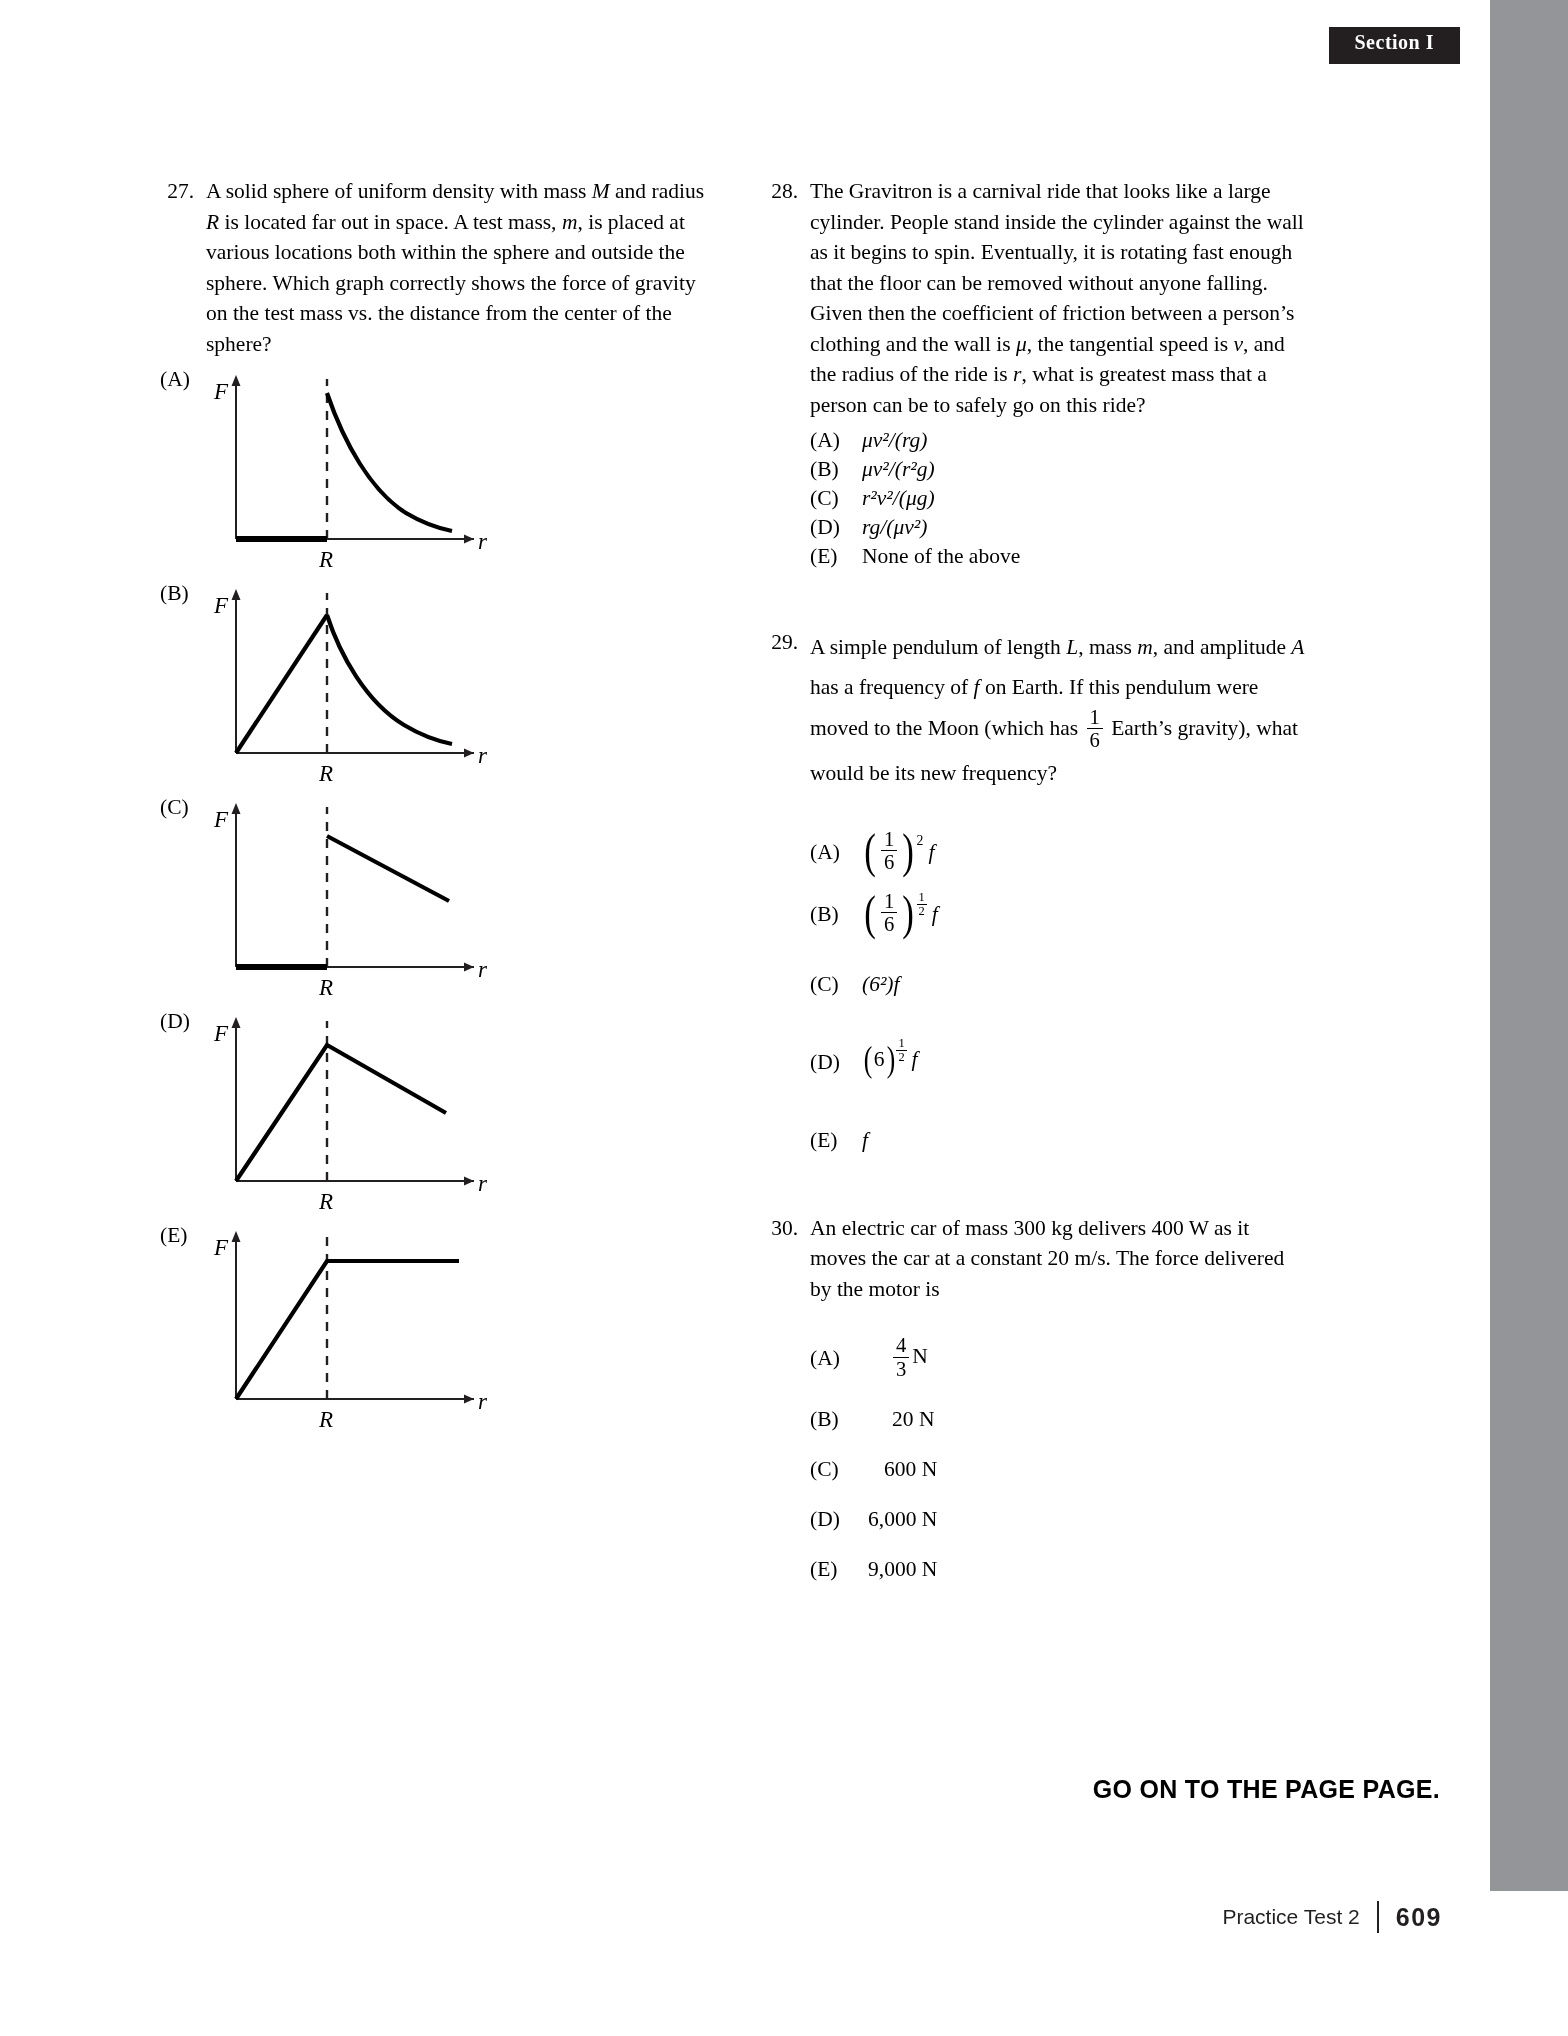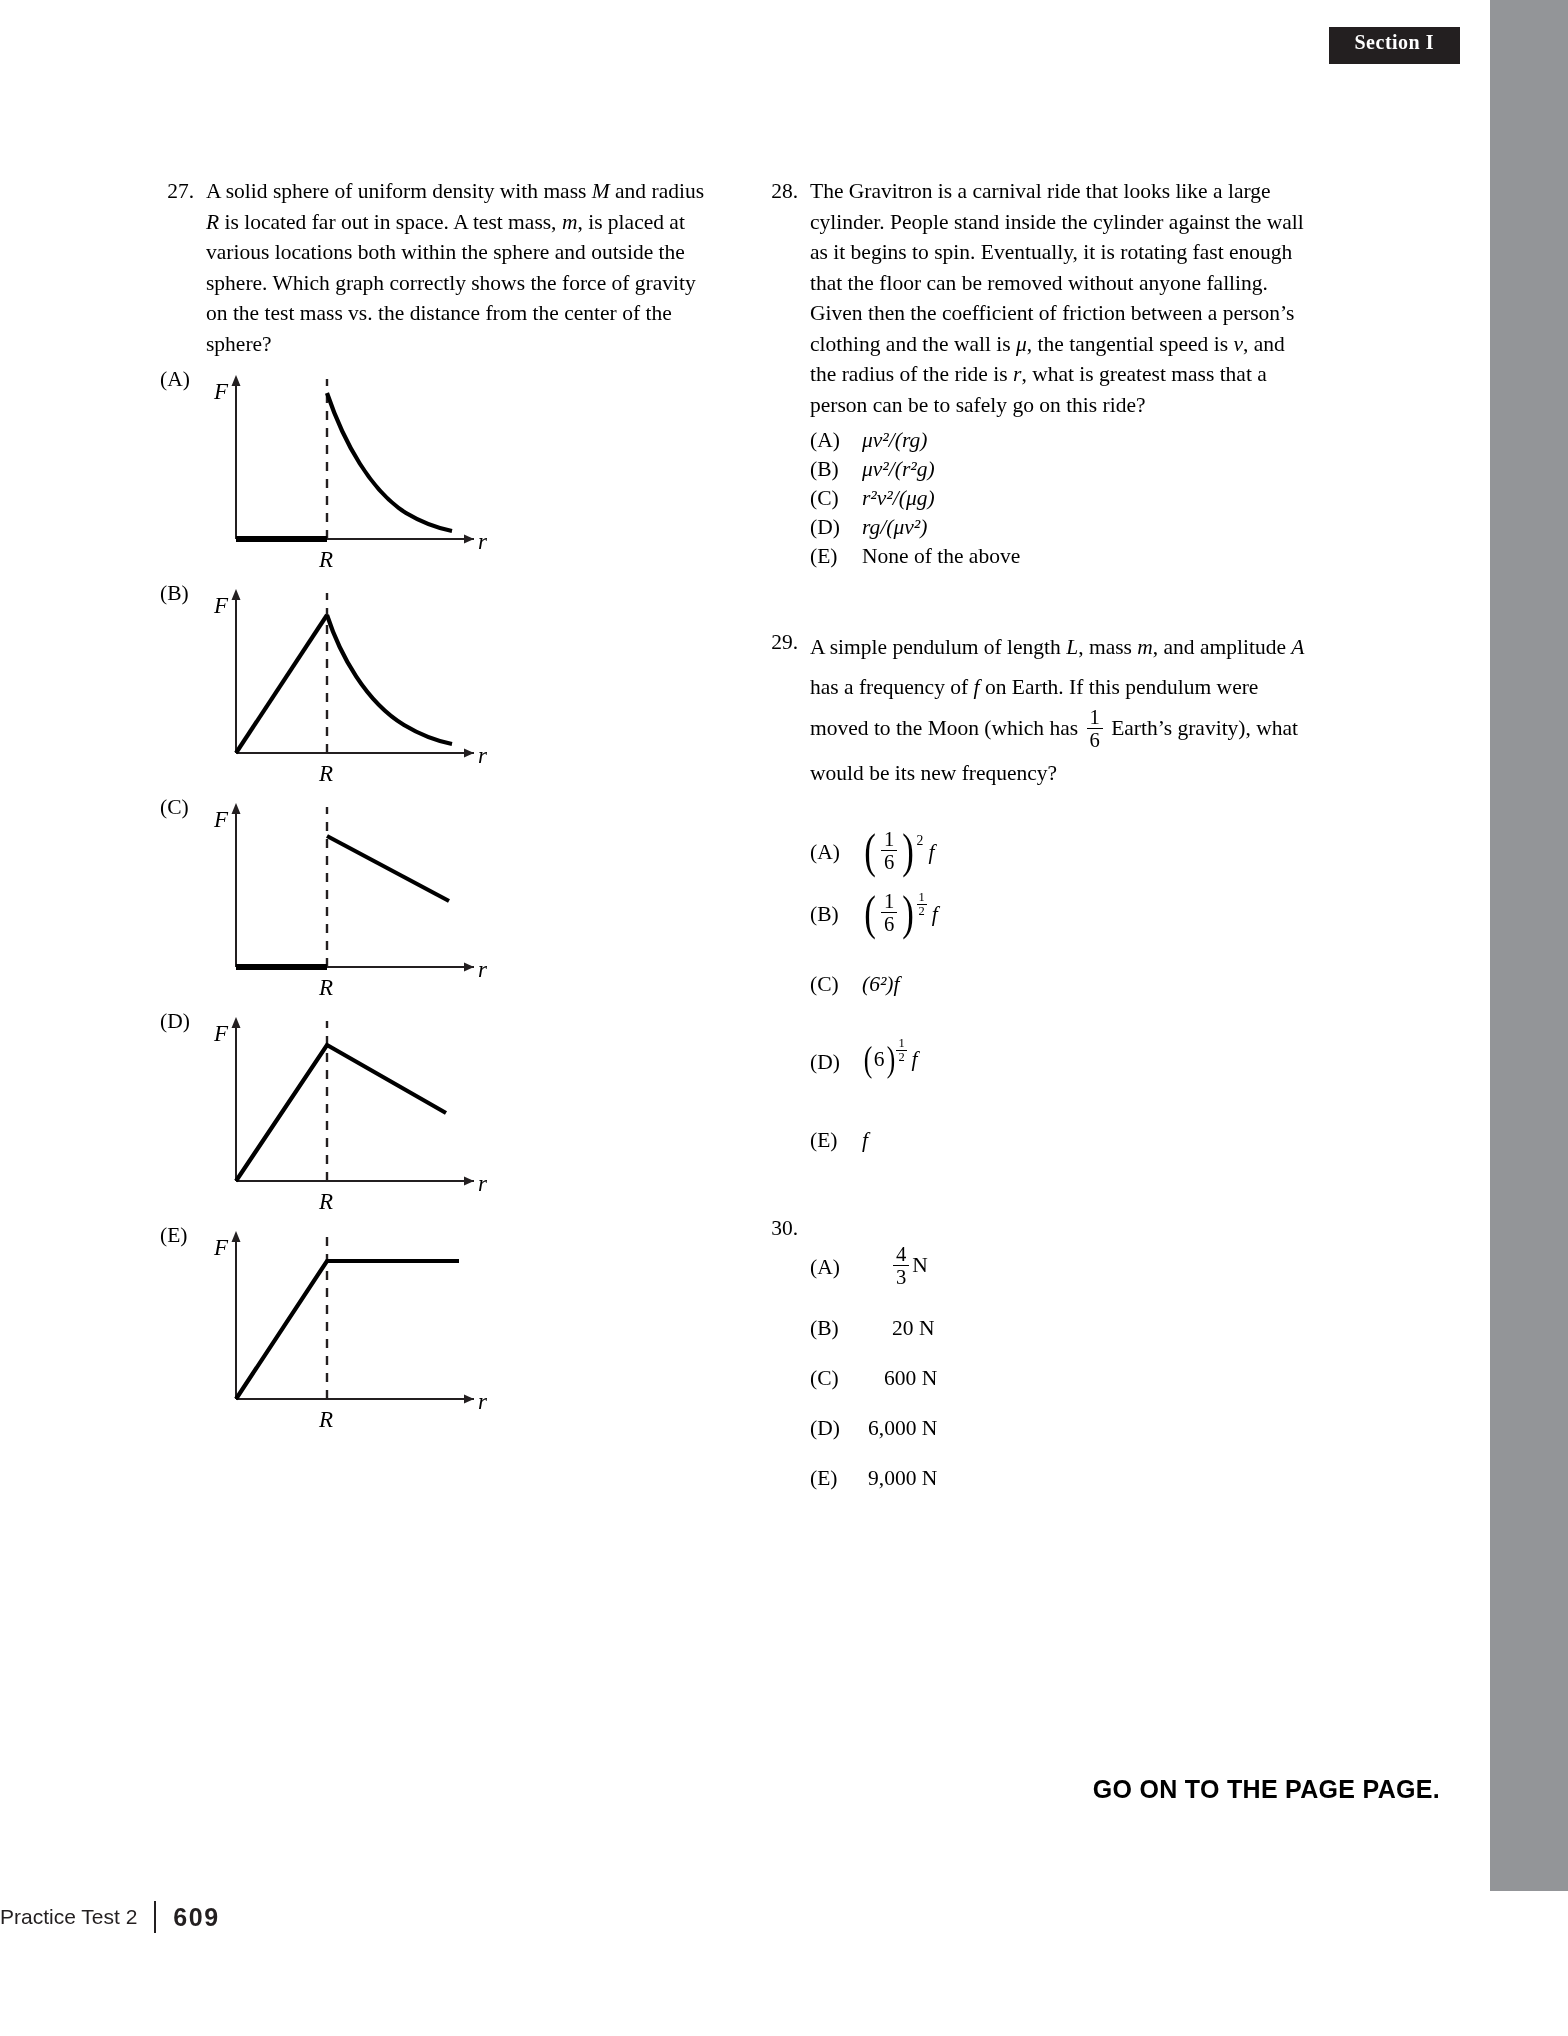--- a/index.html
+++ b/index.html
@@ -102,21 +102,21 @@
 
   
   .goon {
     position: absolute; top: 1775px; left: 0; width: 1440px;
     text-align: right;
     font-family: "Liberation Sans", "DejaVu Sans", sans-serif;
     font-weight: bold; font-size: 25px; letter-spacing: 0.3px;
   }
   .pagefoot {
     position: absolute; top: 1901px; left: 0; width: 1442px;
-    display: flex; align-items: center;
+    display: flex; justify-content: flex-end; align-items: center;
     font-family: "Liberation Sans", "DejaVu Sans", sans-serif;
     font-size: 21px; color: #231f20;
   }
   .pagefoot .rule {
     display: inline-block; width: 2px; height: 32px;
     background: #231f20; margin: 0 17px;
   }
   .pagefoot .pagenum { font-weight: bold; font-size: 25px; letter-spacing: 1.5px; }
 </style>
 </head>
@@ -324,20 +324,21 @@
               <span class="lab">(E)</span>
               <span class="val" style="font-style:italic">f</span>
             </div>
           </div>
         </div>
       </div>
 
       <div class="question" style="margin-top:34px">
         <div class="q-num">30.</div>
         <div class="q-body">
+          <div class="stem">An electric car of mass 300 kg delivers 400 W as it moves the car at a constant 20 m/s. The force delivered by the motor is</div>
 
           <div class="choices spaced" style="margin-top:18px">
             <div class="choice" style="min-height:72px">
               <span class="lab">(A)</span>
               <span class="val" style="padding-left:28px"><span class="frac">
                     <span class="num">4</span>
                     <span class="den">3</span>
                   </span><span>N</span></span>
             </div>
             <div class="choice">

